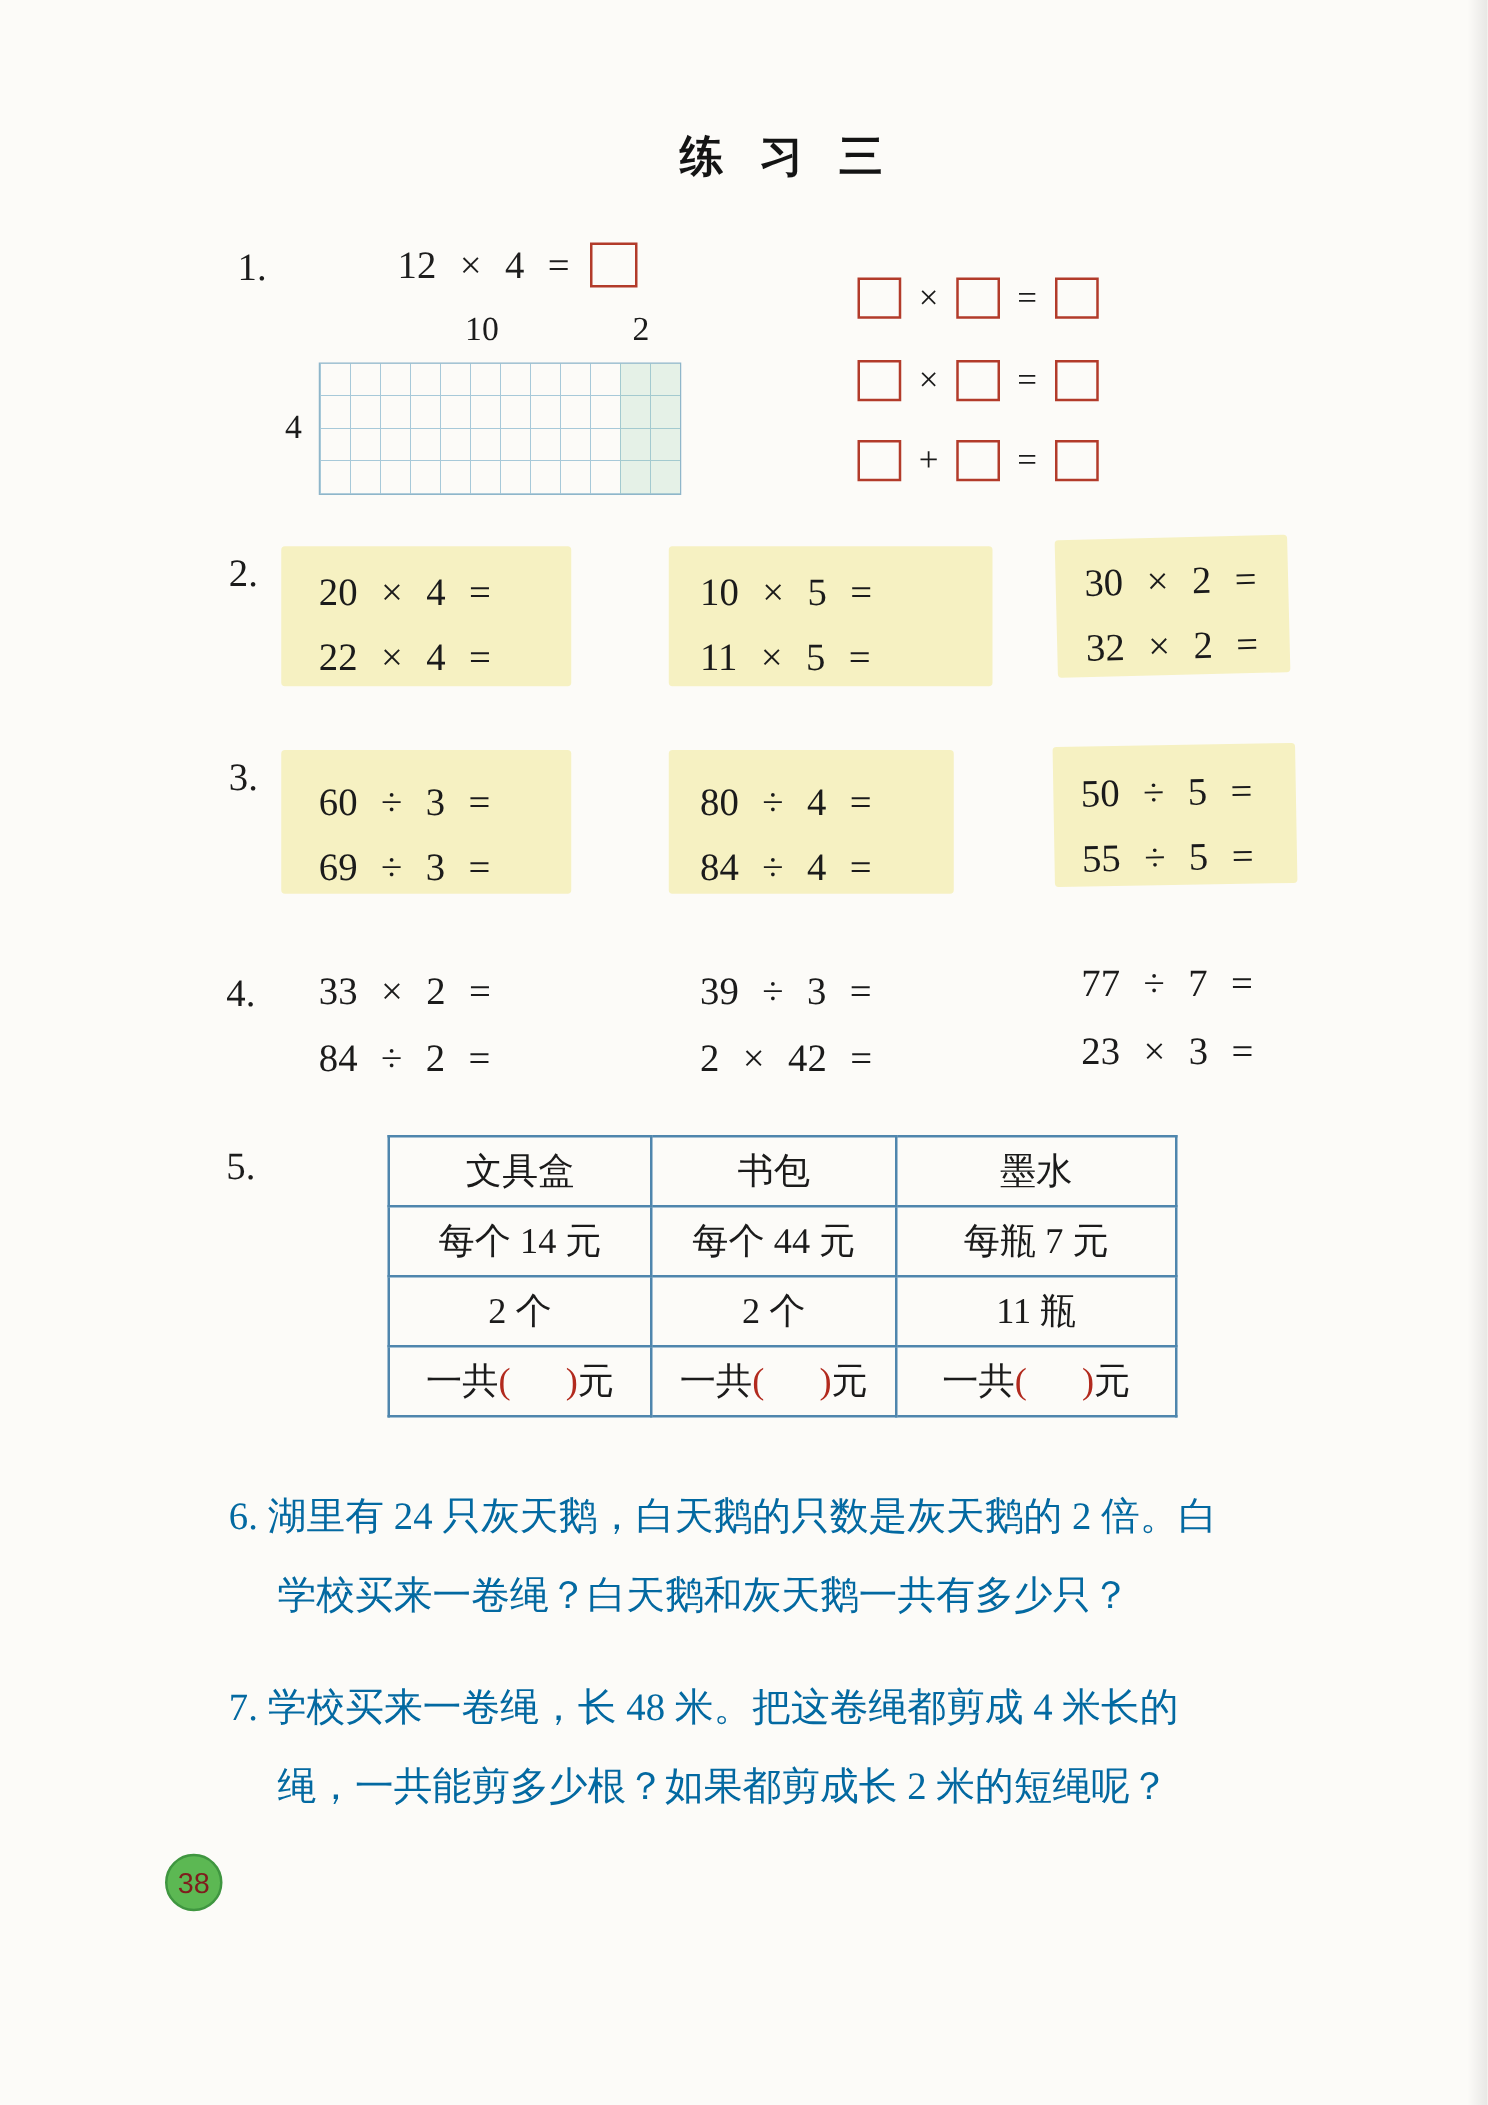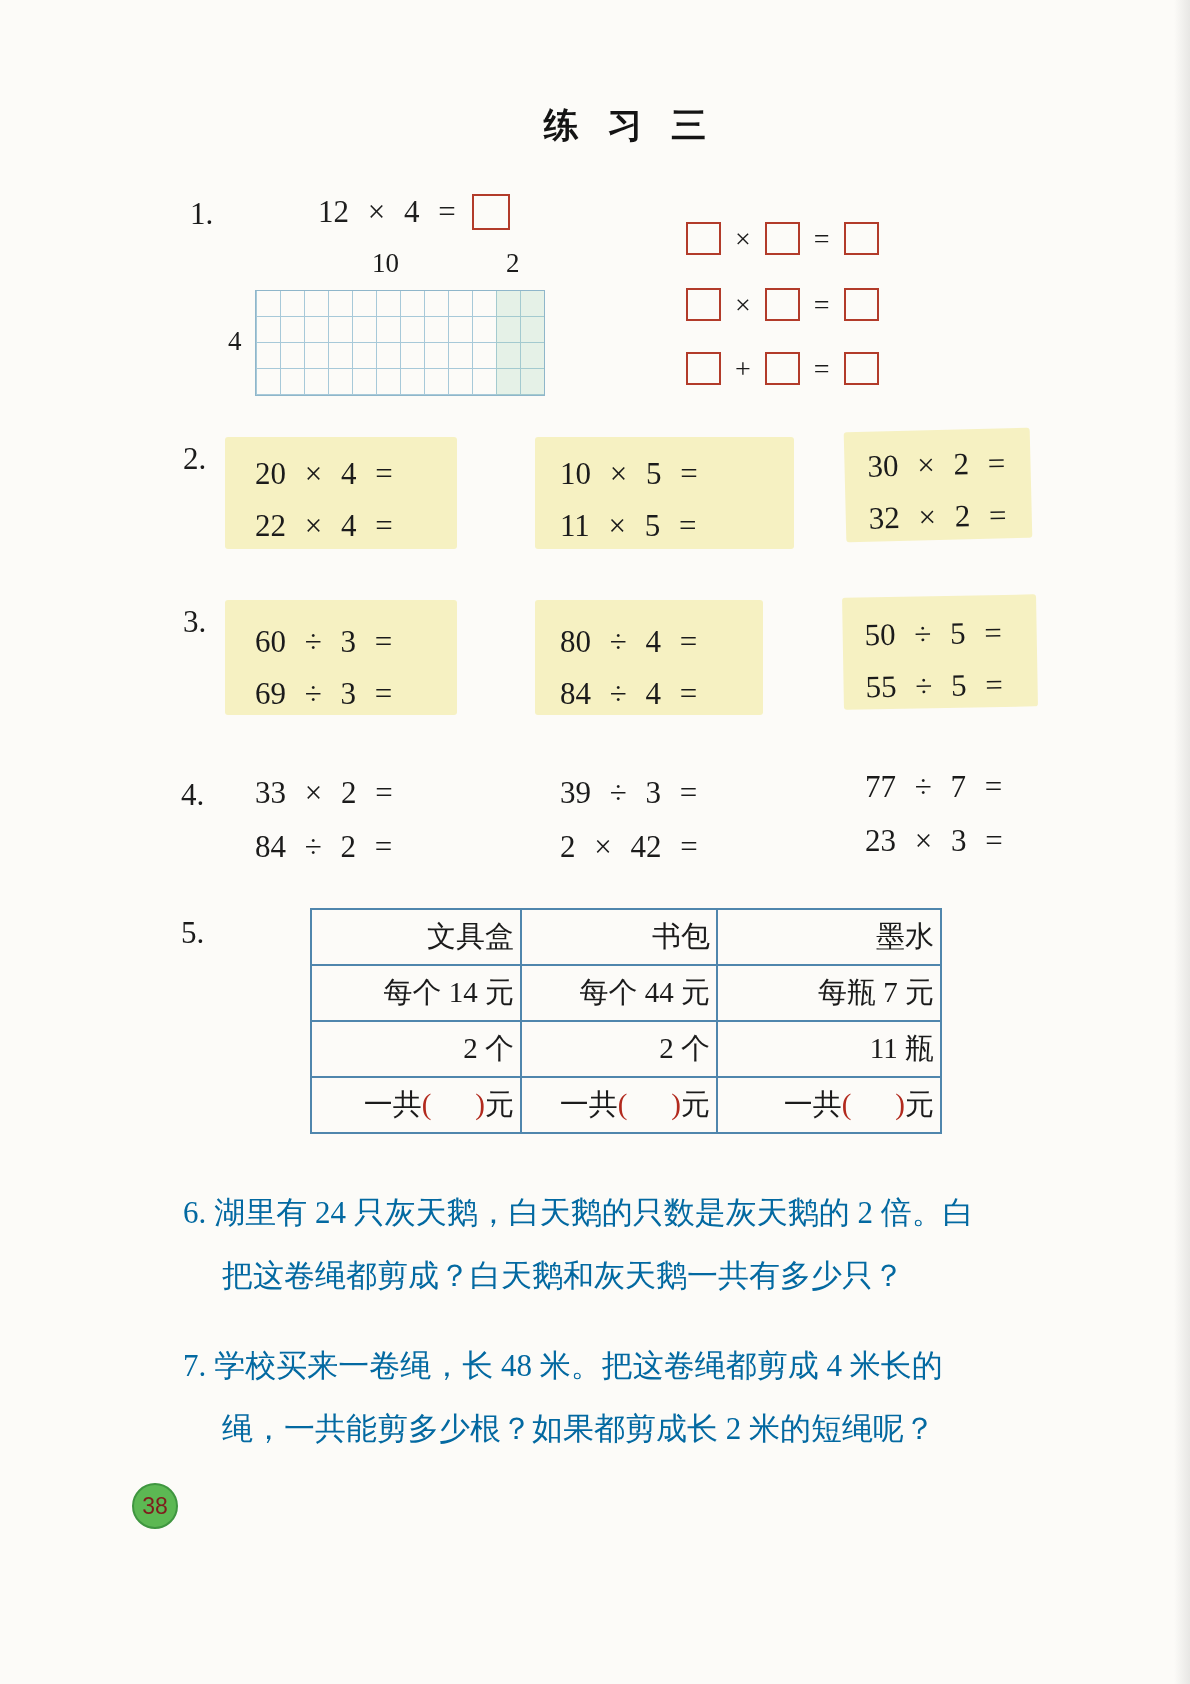--- a/index.html
+++ b/index.html
@@ -33,21 +33,21 @@
   .boxeq { position:absolute; display:flex; align-items:center; gap:14px; }
   .boxeq .op { font-size:28px; color:#1b1b1b; line-height:1; }
   .hl { position:absolute; background:#f6f1c2; border-radius:3px; box-sizing:border-box; }
   .tilt1 { transform:rotate(-1.4deg); }
   .tilt2 { transform:rotate(-1deg); }
   .eqline { font-size:31px; line-height:52px; color:#1b1b1b; word-spacing:11px; white-space:nowrap; }
   .plain-group { position:absolute; }
   .plain-group .eqline { line-height:54px; }
   .ptable { position:absolute; left:310px; top:908px; border-collapse:collapse; }
   .ptable td {
-    border:2px solid #4f86ad; text-align:right; vertical-align:middle;
+    border:2px solid #4f86ad; text-align:center; vertical-align:middle;
     font-size:29px; color:#1b1b1b; height:54px; padding:0 6px; white-space:nowrap;
   }
   .red { color:#b22a1e; }
   .pgap { display:inline-block; width:44px; }
   .wp { position:absolute; font-size:31px; color:#0369a1; white-space:nowrap; }
   .wp .wpnum { margin-right:8px; }
   .badge {
     position:absolute; left:132px; top:1483px; width:46px; height:46px; border-radius:50%;
     background:#5cb853; border:2px solid #3f9640; box-sizing:border-box;
     display:flex; align-items:center; justify-content:center;
@@ -167,21 +167,21 @@
         <td><span>一共</span><span class="red">(</span><span class="pgap"></span><span class="red">)</span><span>元</span></td>
         <td><span>一共</span><span class="red">(</span><span class="pgap"></span><span class="red">)</span><span>元</span></td>
         <td><span>一共</span><span class="red">(</span><span class="pgap"></span><span class="red">)</span><span>元</span></td>
       </tr>
     </tbody>
   </table>
 
   <div class="wp" style="left:183px; top:1192px;">
     <span class="wpnum">6.</span><span>湖里有 24 只灰天鹅，白天鹅的只数是灰天鹅的 2 倍。白</span>
   </div>
-  <div class="wp" style="left:222px; top:1255px;">把这卷绳都剪成？白天鹅和灰天鹅一共有多少只？</div>
+  <div class="wp" style="left:222px; top:1255px;">学校买来一卷绳？白天鹅和灰天鹅一共有多少只？</div>
 
   <div class="wp" style="left:183px; top:1345px;">
     <span class="wpnum">7.</span><span>学校买来一卷绳，长 48 米。把这卷绳都剪成 4 米长的</span>
   </div>
   <div class="wp" style="left:222px; top:1408px;">绳，一共能剪多少根？如果都剪成长 2 米的短绳呢？</div>
 
   <div class="badge">38</div>
 </div>
 
 </body></html>

